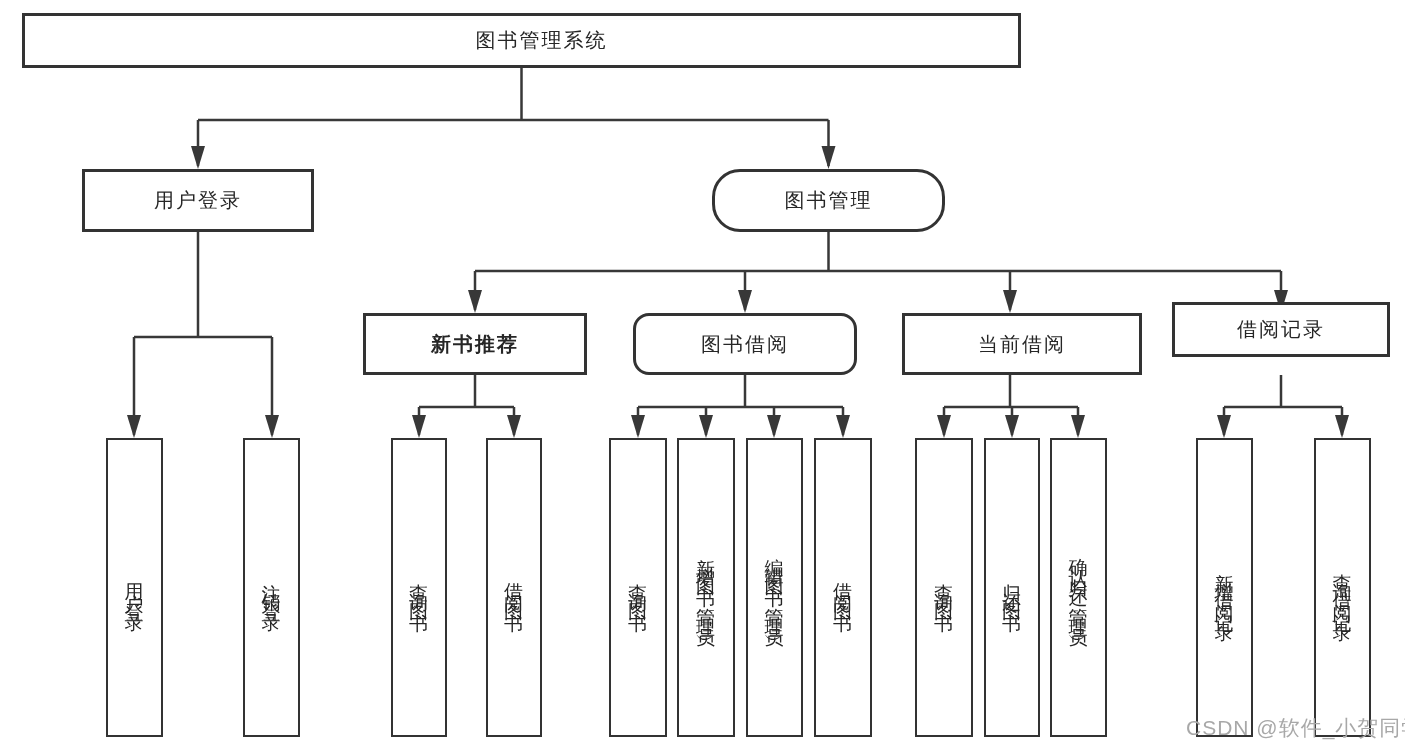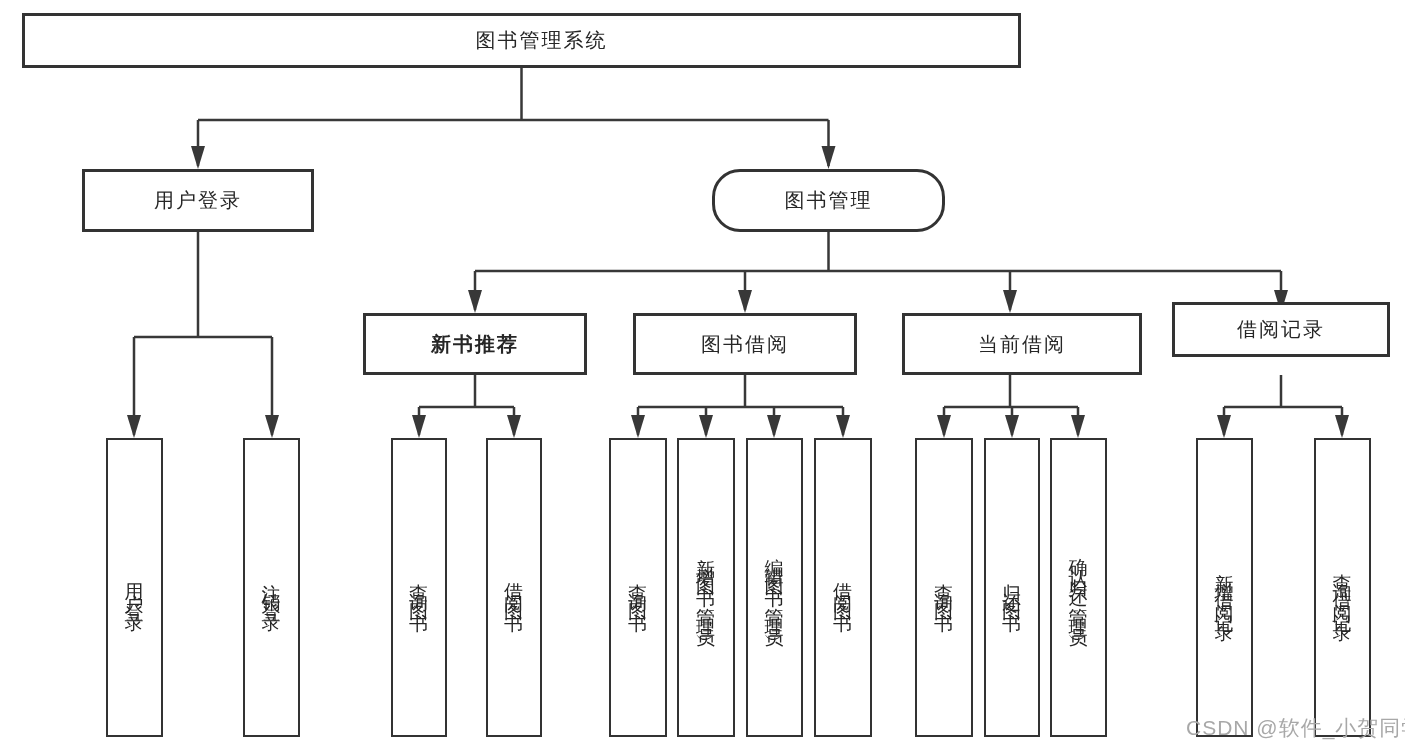--- a/index.html
+++ b/index.html
@@ -90,21 +90,21 @@
   <div class="node hbox" style="left:82px;top:169px;width:232px;height:63px;">
     <span>用户登录</span>
   </div>
   <div class="node hbox" style="left:712px;top:169px;width:233px;height:63px;border-radius:28px;">
     <span>图书管理</span>
   </div>
 
   <div class="node hbox" style="left:363px;top:313px;width:224px;height:62px;font-weight:bold;">
     <span>新书推荐</span>
   </div>
-  <div class="node hbox" style="left:633px;top:313px;width:224px;height:62px;">
+  <div class="node hbox" style="left:633px;top:313px;width:224px;height:62px;border-radius:16px;">
     <span>图书借阅</span>
   </div>
   <div class="node hbox" style="left:902px;top:313px;width:240px;height:62px;">
     <span>当前借阅</span>
   </div>
   <div class="node hbox" style="left:1172px;top:302px;width:218px;height:55px;">
     <span>借阅记录</span>
   </div>
 
   <div class="node vbox" style="left:106px;top:438px;width:57px;height:299px;">

